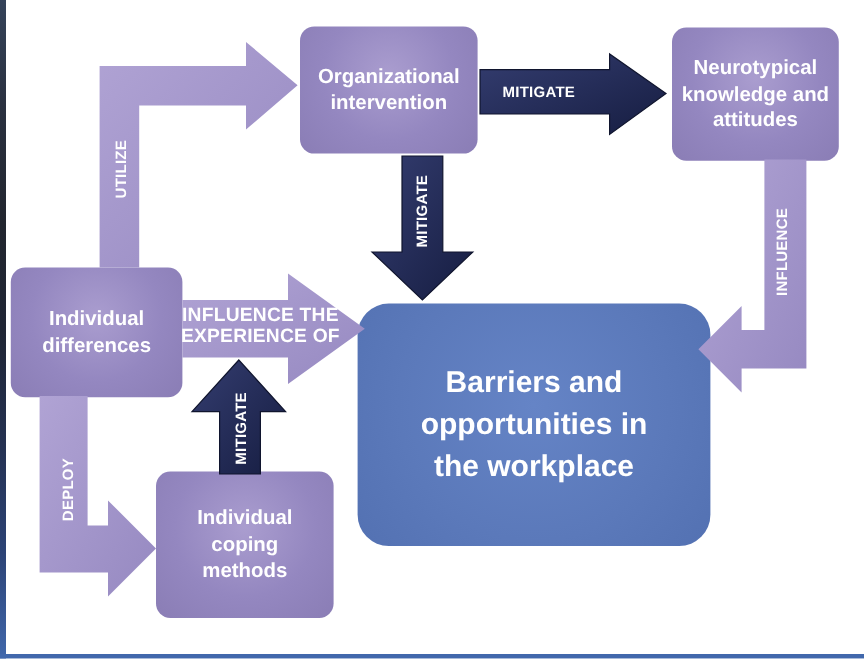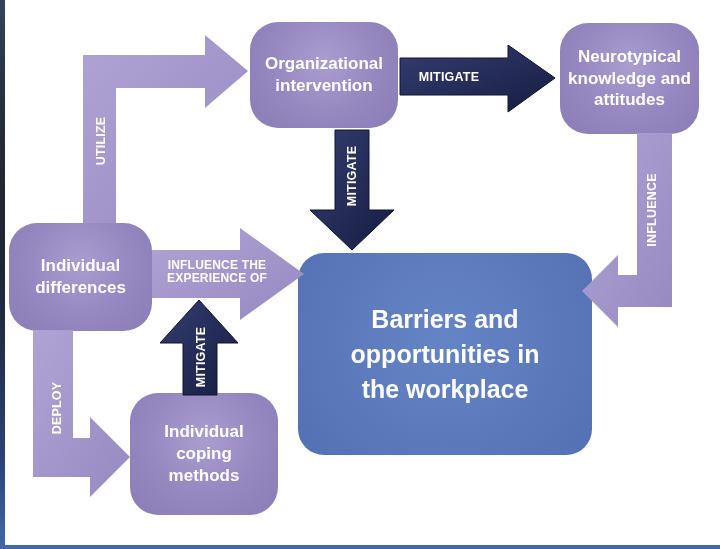--- a/index.html
+++ b/index.html
@@ -15,21 +15,21 @@
   .bottom-band{
     position:absolute;left:0;bottom:0;width:720px;height:4px;background:#4168ac;
   }
   
   .node{
     position:absolute;display:flex;align-items:center;justify-content:center;
     color:#fff;text-align:center;white-space:pre-line;font-weight:bold;
   }
   .node.purple{
     background:radial-gradient(circle at 50% 38%,#aa9dcf 0%,#9487c0 55%,#8a7db5 100%);
-    border-radius:28px;font-size:17px;line-height:1.28;text-align:center;
+    border-radius:12px;font-size:17px;line-height:1.28;text-align:center;
   }
   .node.blue{
     background:radial-gradient(circle at 50% 42%,#6584c6 0%,#5b79ba 60%,#5371b2 100%);
     border-radius:26px;font-size:25px;line-height:1.4;font-weight:600;
   }
   #node-org{left:250px;top:22px;width:148px;height:106px;}
   #node-neuro{left:560px;top:23px;width:139px;height:111px;}
   #node-indiff{left:9px;top:223px;width:143px;height:108px;}
   #node-coping{left:130px;top:393px;width:148px;height:122px;}
   #node-barriers{left:298px;top:253px;width:294px;height:202px;}
@@ -38,21 +38,21 @@
   
   .alabel{
     position:absolute;color:#fff;font-weight:bold;font-size:12.5px;letter-spacing:.2px;
     transform:translate(-50%,-50%);white-space:pre-line;text-align:center;line-height:1.12;
   }
   .alabel.vert{transform:translate(-50%,-50%) rotate(-90deg);white-space:nowrap;}
   #lbl-utilize{left:101px;top:141px;}
   #lbl-mitigate-top{left:449px;top:77px;}
   #lbl-mitigate-center{left:352px;top:176px;}
   #lbl-influence{left:652px;top:210px;}
-  #lbl-influence-exp{left:217px;top:272px;font-size:12px;}
+  #lbl-influence-exp{left:217px;top:272px;font-size:16px;}
   #lbl-deploy{left:57px;top:408px;}
   #lbl-mitigate-up{left:201px;top:357px;}
 </style>
 </head>
 <body>
 
 <div id="stage">
 
   <div class="left-band"></div>
   <div class="bottom-band"></div>

